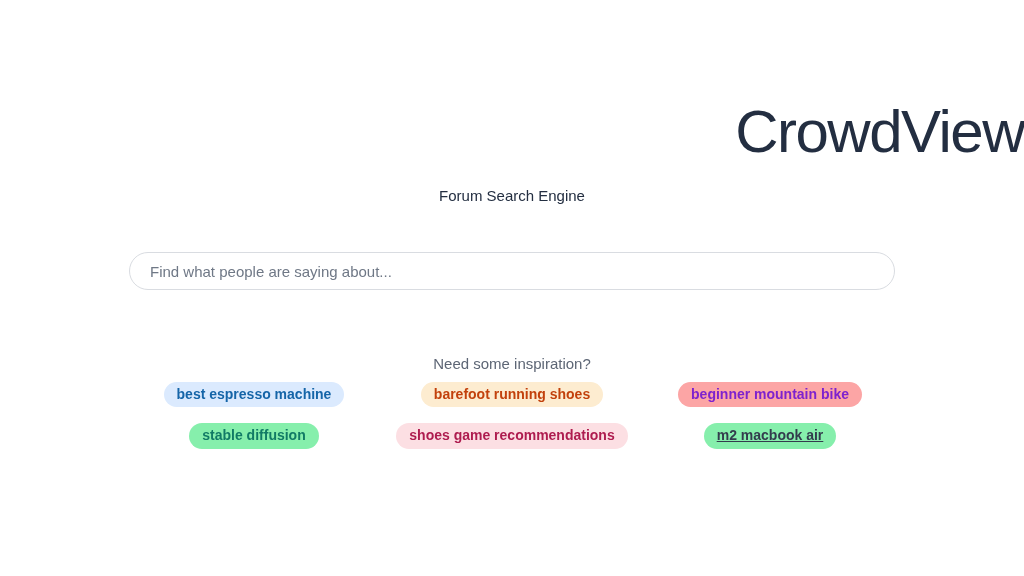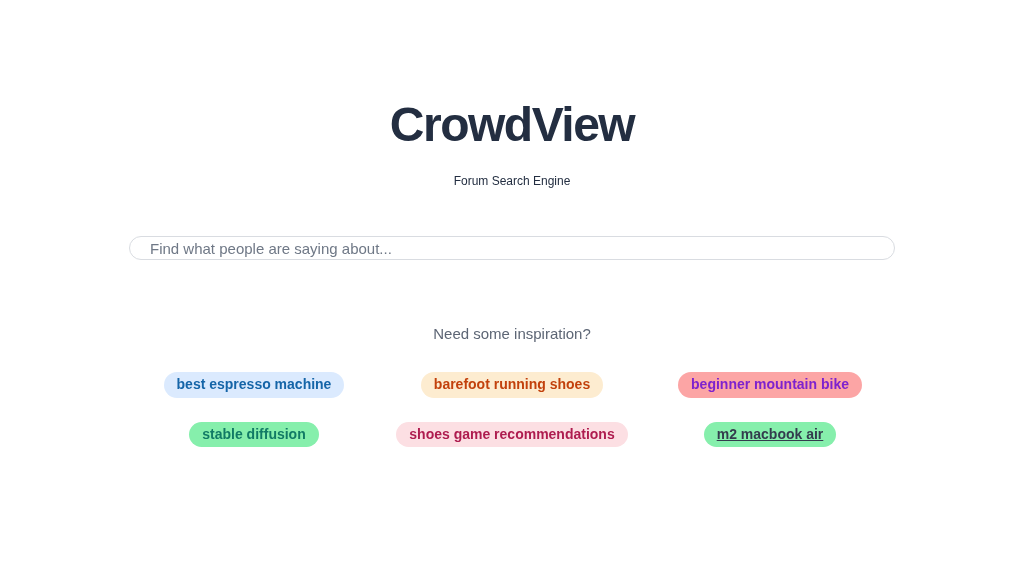--- a/index.html
+++ b/index.html
@@ -12,39 +12,40 @@
   .page {
     width: 1024px;
     height: 576px;
     position: relative;
   }
   .hero {
     text-align: center;
     padding-top: 100px;
   }
   .app-title {
-    font-size: 48px;
-    font-weight: 700;
+    font-size: 60px;
+    font-weight: 400;
     letter-spacing: -1.5px;
     color: #232e41;
     line-height: 1.05;
+    text-align: right;
   }
   .app-subtitle {
     margin-top: 24px;
-    font-size: 12px;
+    font-size: 15px;
     font-weight: 500;
     color: #232e41;
   }
   .search-wrap {
     width: 766px;
     margin: 48px auto 0 auto;
   }
   .search-input {
     width: 100%;
-    height: 24px;
+    height: 38px;
     border: 1px solid #d9dce1;
     border-radius: 19px;
     padding: 0 20px;
     font-family: "Liberation Sans", sans-serif;
     font-size: 15px;
     color: #1f2937;
     outline: none;
     background: #ffffff;
     display: block;
   }
@@ -52,26 +53,26 @@
     color: #6f7886;
     opacity: 1;
   }
   .inspiration-heading {
     margin-top: 65px;
     text-align: center;
     font-size: 15px;
     color: #5d6675;
   }
   .pill-grid {
-    margin-top: 30px;
+    margin-top: 10px;
     display: grid;
     grid-template-columns: repeat(3, 258px);
     justify-content: center;
     justify-items: center;
-    row-gap: 24px;
+    row-gap: 16px;
   }
   .pill {
     display: inline-block;
     padding: 5px 13px;
     border-radius: 999px;
     font-size: 14px;
     font-weight: 600;
     line-height: 1.1;
     cursor: pointer;
     border: none;

